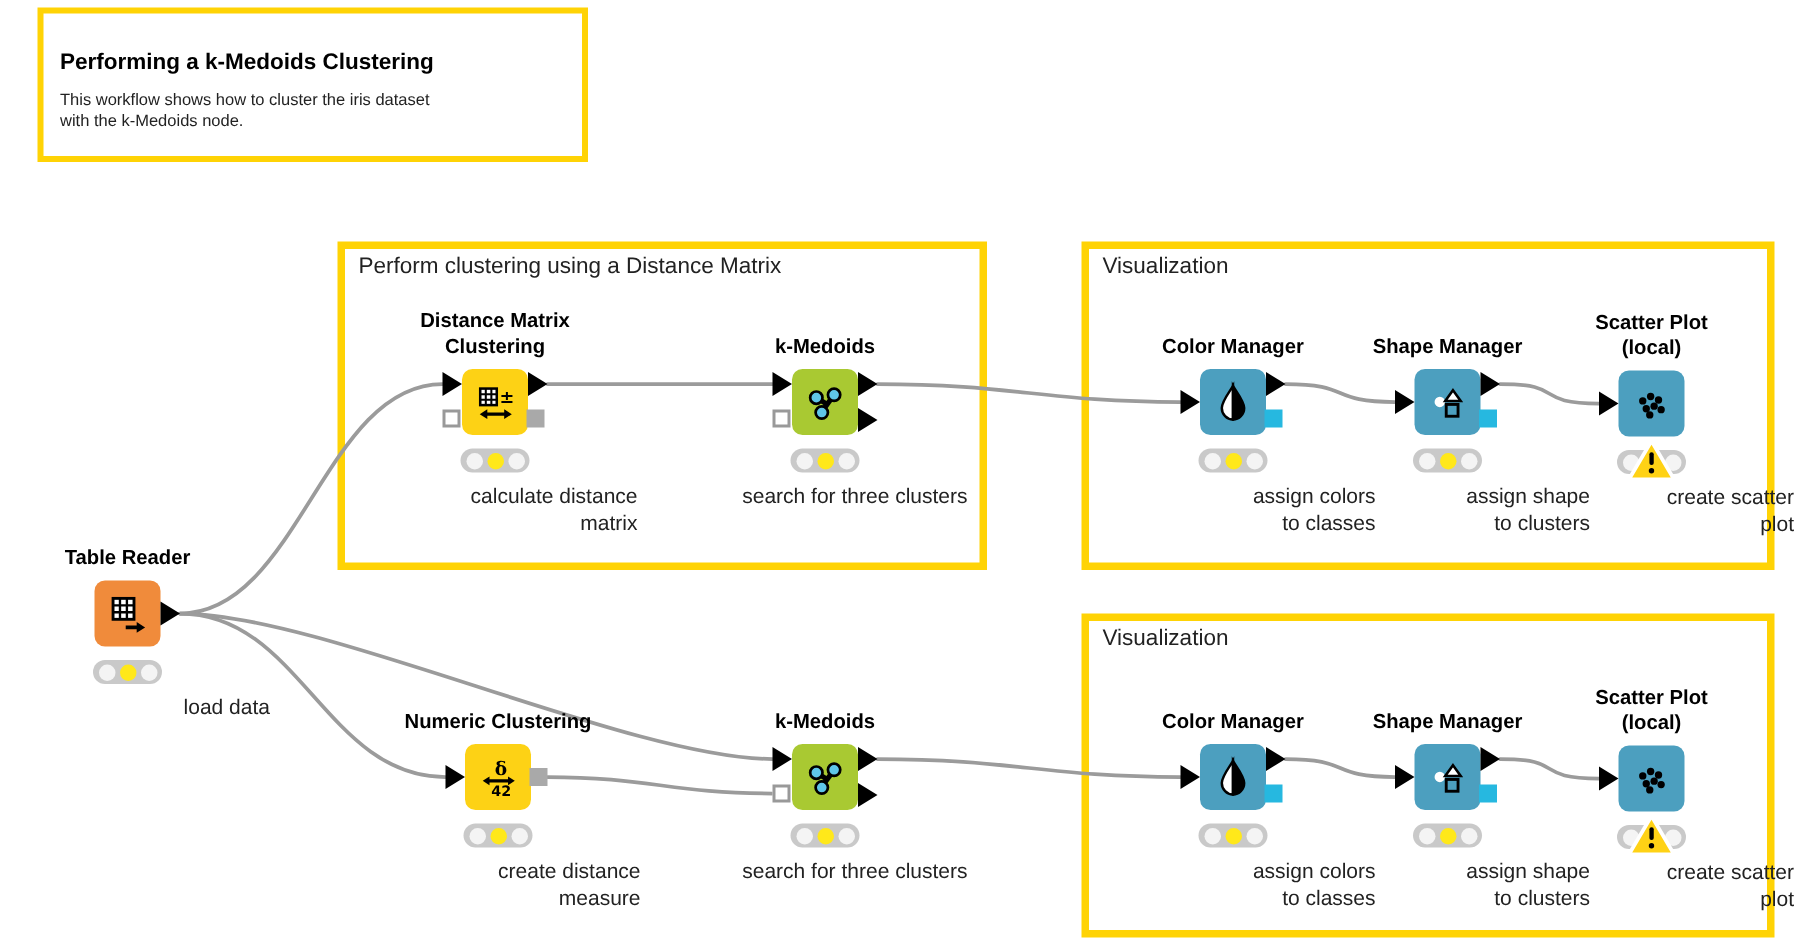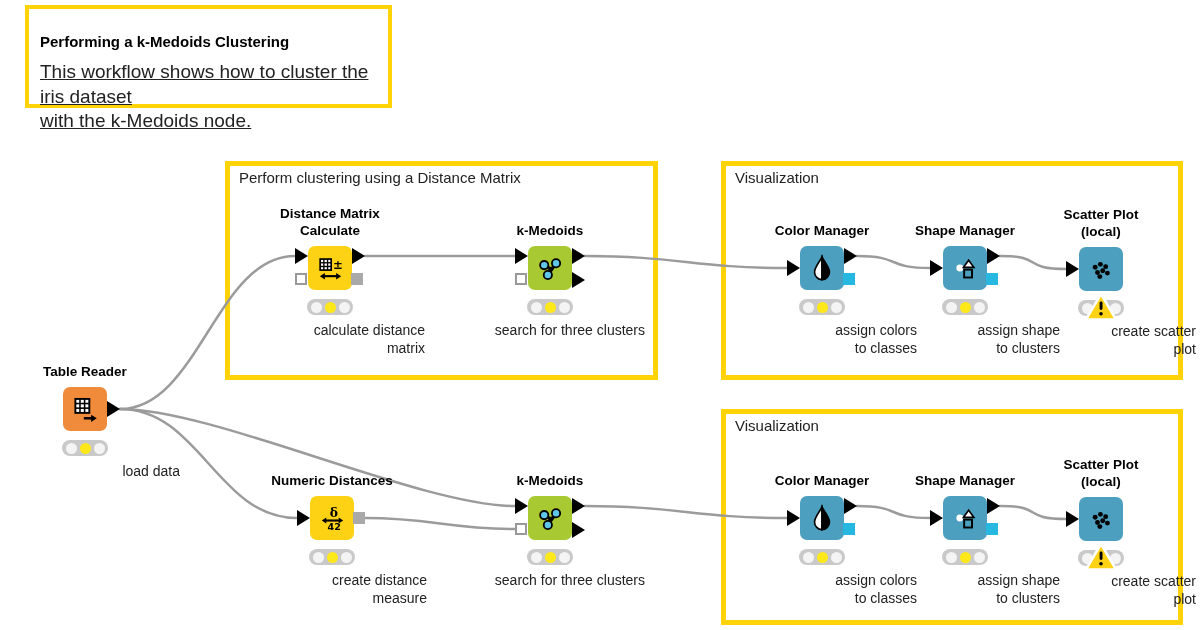--- a/index.html
+++ b/index.html
@@ -1,21 +1,21 @@
 <!DOCTYPE html>
 <html style="--yellow: #FFD305; --port-cyan: #26B8E0; --traffic-yellow: #FFE81A;"><head>
 <meta charset="utf-8">
 <style>
   html,body{margin:0;padding:0;background:#fff;}
   #canvas{position:relative;width:1200px;height:630px;background:#fff;overflow:hidden;
           font-family:"Liberation Sans",sans-serif;color:#222;}
   .note{position:absolute;box-sizing:border-box;border:4px solid var(--yellow);
         background:#fff;padding:24px 11px;z-index:1;}
   .note-title{font-weight:700;font-size:15px;color:#000;}
-  .note-body{font-size:19px;margin-top:10px;line-height:1.3;white-space:pre-line;text-decoration:underline;}
+  .note-body{font-size:11px;margin-top:10px;line-height:1.3;white-space:pre-line;}
   .group-box{position:absolute;box-sizing:border-box;border:5px solid var(--yellow);
              background:transparent;z-index:1;}
   .group-header{font-size:15px;color:#222;padding:3px 9px;}
   #wires{position:absolute;left:0;top:0;z-index:2;pointer-events:none;}
   #wires path{pointer-events:stroke;}
   .node{position:absolute;width:44px;height:44px;z-index:3;}
   .node-body{position:absolute;left:0;top:0;width:44px;height:44px;border-radius:7px;
              display:flex;align-items:center;justify-content:center;}
   .node-title{position:absolute;width:190px;left:-73px;bottom:51px;text-align:center;
               font-weight:700;font-size:13.5px;line-height:1.22;color:#000;white-space:pre-line;}
@@ -83,21 +83,21 @@
         <span class="light off"></span>
         <span class="light yellow"></span>
         <span class="light off"></span>
       </div>
     <div class="node-label">load data</div>
   <div class="tri" style="top: 14px; left: 44px;"></div>
     </div>
 
   <div class="node" style="left: 308px; top: 246px;">
     <div class="node-title">Distance Matrix
-Calculate</div>
+Clustering</div>
     <div class="node-body" style="background: rgb(253, 210, 21);">
         <svg width="27" height="27" viewBox="0 0 24 24">
    <rect x="2.8" y="3.6" width="9.8" height="9.8" fill="#fff" stroke="#000" stroke-width="1.5"></rect>
    <line x1="6.1" y1="3.6" x2="6.1" y2="13.4" stroke="#000" fill="none" stroke-width="1.2"></line>
           <line x1="9.4" y1="3.6" x2="9.4" y2="13.4" stroke="#000" fill="none" stroke-width="1.2"></line>
    <line x1="2.8" y1="6.9" x2="12.6" y2="6.9" stroke="#000" fill="none" stroke-width="1.2"></line>
           <line x1="2.8" y1="10.2" x2="12.6" y2="10.2" stroke="#000" fill="none" stroke-width="1.2"></line>
    <text x="14.2" y="12.4" font-size="10.5" font-weight="bold" fill="#000" font-family="DejaVu Sans,sans-serif">±</text>
    <path d="M5.5 18.8 H18.5" stroke="#000" fill="none" stroke-width="1.9"></path>
    <path d="M7 15.9 L2.5 18.8 L7 21.7 Z" fill="#000"></path>
@@ -204,21 +204,21 @@
 plot</div>
   <div class="warn"><svg width="34" height="30" viewBox="0 0 34 30">
    <path d="M17 2 L32 27.5 H2 Z" fill="#FFD215" stroke="#FFFFFF" stroke-width="2.5" stroke-linejoin="round"></path>
    <rect x="15.6" y="9.5" width="2.9" height="8.5" rx="1.4" fill="#000"></rect>
    <circle cx="17" cy="21.8" r="1.8" fill="#000"></circle>
         </svg></div>
       <div class="tri" style="top: 14px; left: -13px;"></div>
     </div>
 
   <div class="node" style="left: 310px; top: 496px;">
-    <div class="node-title">Numeric Distances</div>
+    <div class="node-title">Numeric Clustering</div>
     <div class="node-body" style="background: rgb(253, 210, 21);">
         <svg width="27" height="27" viewBox="0 0 24 24">
    <text x="9.6" y="10.6" font-size="11" font-weight="bold" fill="#000" font-family="DejaVu Serif,serif">δ</text>
    <path d="M4.5 13.8 H19.5" stroke="#000" fill="none" stroke-width="1.9"></path>
    <path d="M6.5 11.2 L2.5 13.8 L6.5 16.4 Z" fill="#000"></path>
           <path d="M17.5 11.2 L21.5 13.8 L17.5 16.4 Z" fill="#000"></path>
    <text x="7.6" y="22.6" font-size="8.5" font-weight="bold" fill="#000" font-family="DejaVu Sans,sans-serif">42</text>
         </svg>
       </div>
     <div class="traffic">

